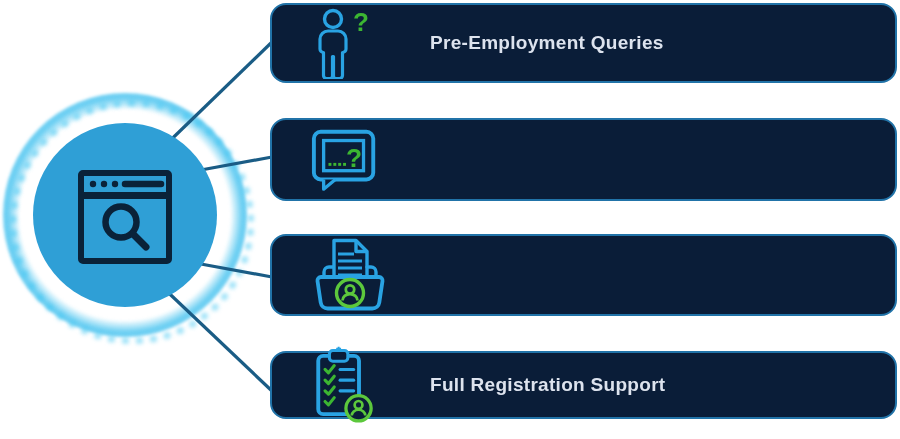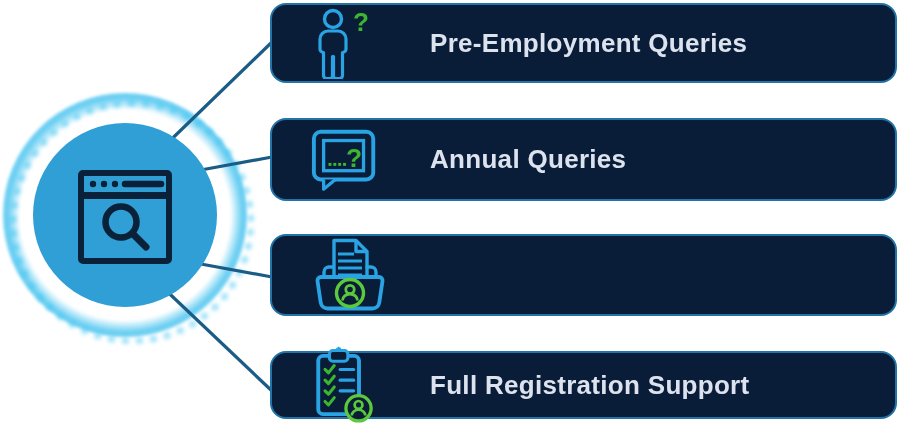--- a/index.html
+++ b/index.html
@@ -47,21 +47,21 @@
   .card-1 { top:3px;   height:80px; }
   .card-2 { top:118px; height:83px; }
   .card-3 { top:234px; height:82px; }
   .card-4 { top:351px; height:68px; }
   .card .icon-wrap {
     position:absolute; left:38px; top:50%; transform:translateY(-50%);
     display:flex; align-items:center; justify-content:center;
   }
   .card .label {
     margin-left:158px;
-    font-size:26px; font-weight:bold; color:#DDE3EE; letter-spacing:0.3px;
+    font-size:19px; font-weight:bold; color:#DDE3EE; letter-spacing:0.3px;
     white-space:nowrap;
   }
   svg { display:block; }
   .qmark { font-family:"Liberation Sans", sans-serif; font-weight:bold; }
 </style>
 </head>
 <body>
 
 <div class="stage">
 
@@ -107,21 +107,20 @@
         <rect x="4" y="4" width="61" height="49" rx="7" stroke="#29A3E3" stroke-width="4"></rect>
         <path d="M14 53 v10 l12 -10" stroke="#29A3E3" stroke-width="3.4" stroke-linejoin="round" fill="#0A1D38"></path>
         <rect x="14" y="13" width="41" height="31" stroke="#29A3E3" stroke-width="3.4"></rect>
         <rect x="19" y="36" width="3" height="3" fill="#3CB632"></rect>
         <rect x="24" y="36" width="3" height="3" fill="#3CB632"></rect>
         <rect x="29" y="36" width="3" height="3" fill="#3CB632"></rect>
         <rect x="34" y="36" width="3" height="3" fill="#3CB632"></rect>
         <text class="qmark" x="37" y="40" font-size="27" fill="#3CB632">?</text>
       </svg>
     </span>
-    <span class="label">Annual Queries</span>
   </div>
 
   <div class="card card-3">
     <span class="icon-wrap">
       <svg width="80" height="76" viewBox="0 0 80 76" fill="none">
         <path d="M24 3.5 h22 l11 11 v27 h-33 Z" stroke="#29A3E3" stroke-width="3.4" stroke-linejoin="round"></path>
         <path d="M46 3.5 v11 h11" stroke="#29A3E3" stroke-width="3.4" stroke-linejoin="round"></path>
         <line x1="28" y1="17" x2="44" y2="17" stroke="#29A3E3" stroke-width="3"></line>
         <line x1="28" y1="24" x2="52" y2="24" stroke="#29A3E3" stroke-width="3"></line>
         <line x1="28" y1="31" x2="52" y2="31" stroke="#29A3E3" stroke-width="3"></line>

